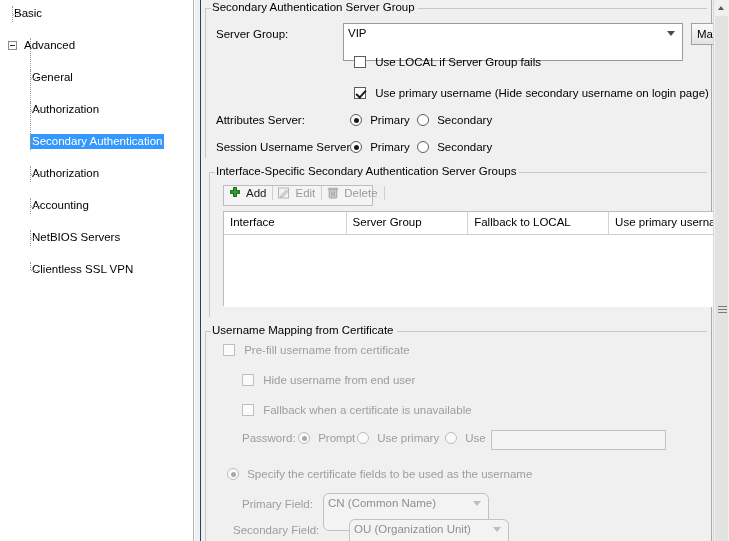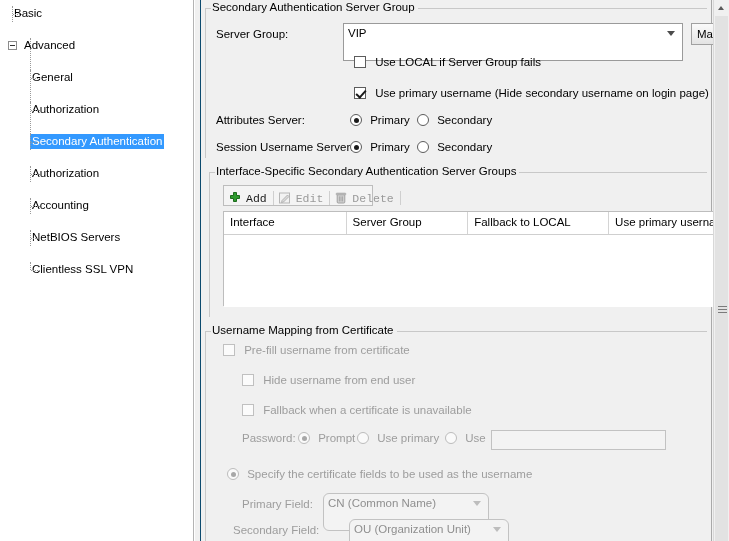--- a/index.html
+++ b/index.html
@@ -128,21 +128,21 @@
   .rd.on:after{
     content:"";position:absolute;left:2.5px;top:2.5px;width:5px;height:5px;
     border-radius:50%;background:#1b1b1b;
   }
   .rd.dis.on:after{background:#a8a8a8;}
 
   
   .toolbar{
     position:absolute;box-sizing:border-box;height:21px;
     border:1px solid #bdbdbd;background:#f4f4f4;
-    display:flex;align-items:flex-end;font-family:Liberation Mono, monospace;
+    display:flex;align-items:flex-start;
   }
   .tbtn{
     display:flex;align-items:center;padding:0 6px 0 4px;
     font-size:11.5px;border-right:1px solid #cfcfcf;color:#1a1a1a;
     white-space:nowrap;
   }
   .tbtn:last-child{border-right:1px solid #cfcfcf;}
   .tbtn.dis{color:#9a9a9a;}
   .ico{width:14px;height:14px;margin-right:4px;position:relative;display:inline-block;}
 

